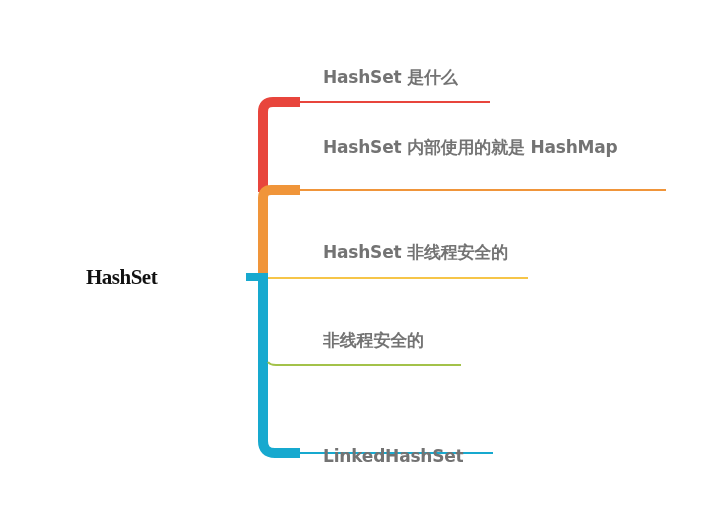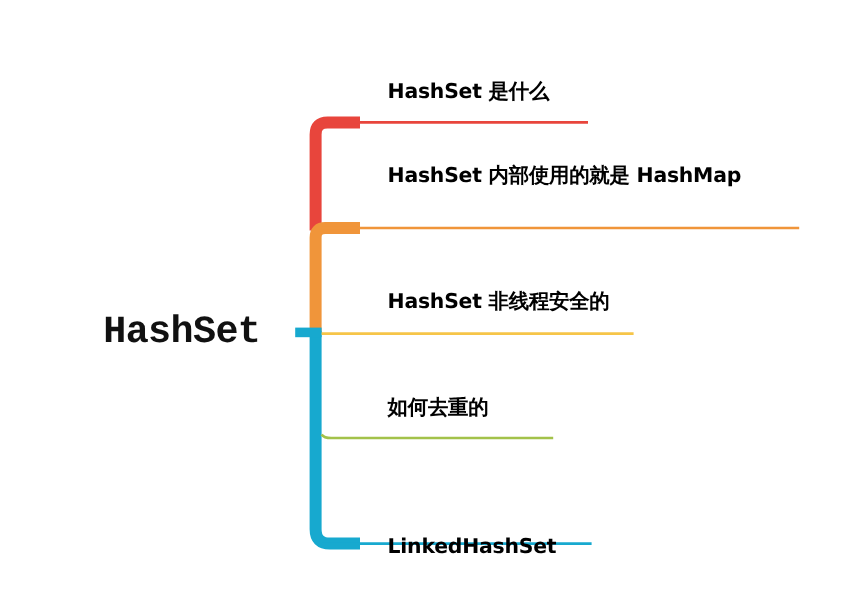--- a/index.html
+++ b/index.html
@@ -7,35 +7,35 @@
       width: 720px; height: 509px;
       background: #ffffff;
       position: relative;
       overflow: hidden;
       font-family: "DejaVu Sans", "Liberation Sans", sans-serif;
     }
     .canvas { position: absolute; left: 0; top: 0; width: 720px; height: 509px; }
     .root-label {
       position: absolute;
       left: 86px; top: 259px;
-      font-family: Liberation Mono, monospace;
+      font-family: Liberation Serif, serif;
       font-weight: bold;
-      font-size: 32px;
+      font-size: 21px;
       letter-spacing: -0.5px;
       color: #111111;
       line-height: 36px;
       white-space: nowrap;
     }
     .branch-label {
       position: absolute;
       left: 323px;
       font-family: "DejaVu Sans", sans-serif;
       font-weight: bold;
       font-size: 17px;
-      color: #000000;
+      color: #737373;
       line-height: 22px;
       white-space: nowrap;
       letter-spacing: -0.2px;
     }
     svg { position: absolute; left: 0; top: 0; }
   </style>
 </head>
 <body>
 
 <div class="canvas">
@@ -55,16 +55,16 @@
     <path d="M 268 278 L 528 278" stroke="#f6c548" stroke-width="2.2" fill="none"></path>
     <path d="M 268 362 Q 270 365 276 365 L 461 365" stroke="#a3c24a" stroke-width="2.2" fill="none"></path>
     <line x1="268" y1="453" x2="493" y2="453" stroke="#17a9cf" stroke-width="2.2"></line>
   </svg>
 
   <div class="root-label">HashSet</div>
 
   <div class="branch-label" style="top:66px;">HashSet 是什么</div>
   <div class="branch-label" style="top:136px;">HashSet 内部使用的就是 HashMap</div>
   <div class="branch-label" style="top:241px;">HashSet 非线程安全的</div>
-  <div class="branch-label" style="top:329px;">如何去重的</div>
+  <div class="branch-label" style="top:329px;">非线程安全的</div>
   <div class="branch-label" style="top:417px;margin-top:28px;">LinkedHashSet</div>
 
 </div>
 
 </body></html>

